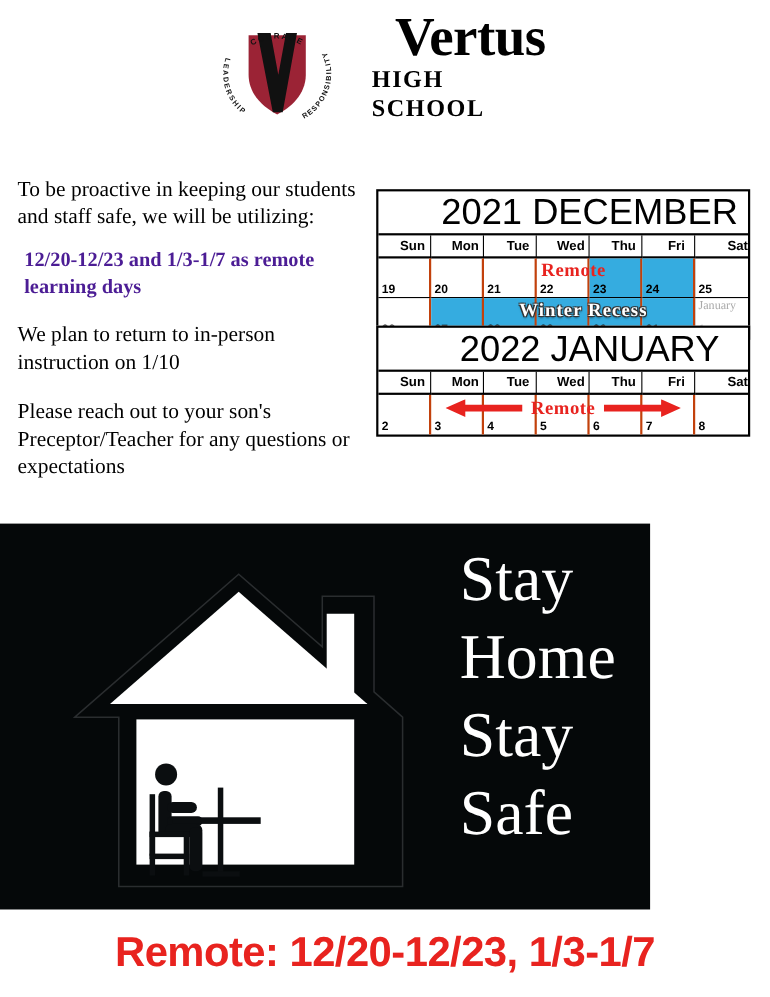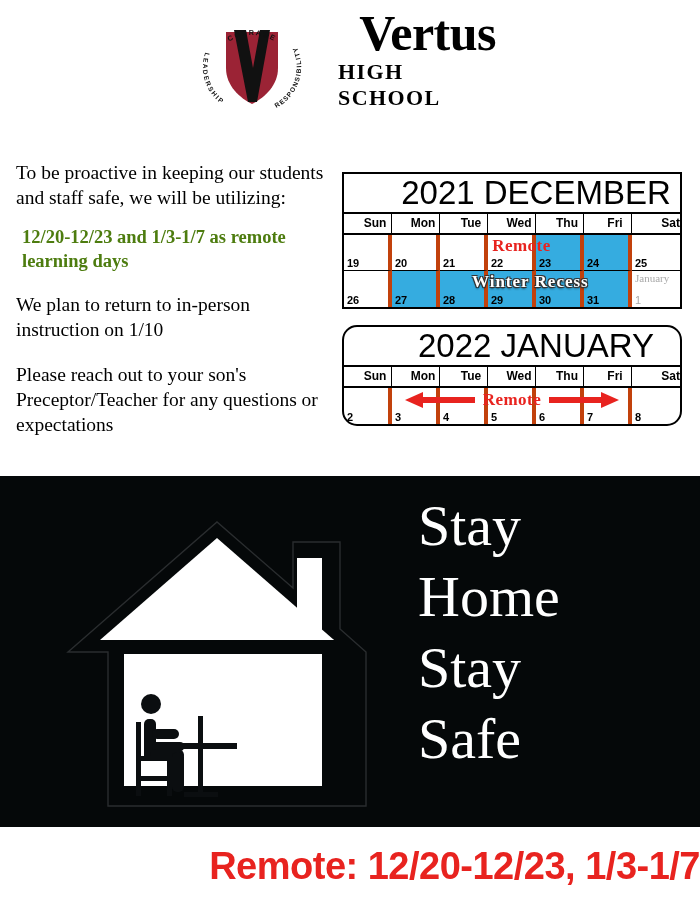--- a/index.html
+++ b/index.html
@@ -67,40 +67,40 @@
     width: 310px;
   }
   .para {
     font-family: "Liberation Serif", serif;
     font-size: 19.5px;
     line-height: 25px;
     color: #000;
     margin-bottom: 15px;
   }
   .para.red {
-    color: #4d7c0f;
+    color: #4c1d95;
     font-weight: 700;
     font-size: 18.5px;
     line-height: 24px;
     margin-left: 6px;
     margin-bottom: 17px;
     margin-top: 2px;
   }
 
   
   .cal {
     position: absolute;
     left: 342px;
     width: 340px;
     border: 2px solid #000;
     box-sizing: border-box;
     background: #fff;
   }
   #cal-dec { top: 172px; }
-  #cal-jan { top: 325px; border-radius: 15px; }
+  #cal-jan { top: 296px; }
 
   .cal-title {
     font-family: "Liberation Sans", sans-serif;
     font-size: 33px;
     line-height: 38px;
     text-align: center;
     color: #000;
     border-bottom: 2px solid #000;
     letter-spacing: 0px;
     white-space: nowrap;
@@ -120,21 +120,21 @@
     border-right: 1px solid #000;
     border-bottom: 2px solid #000;
     box-sizing: border-box;
     color: #000;
   }
   .dow:last-child { border-right: none; text-align: right; }
 
   .daycell {
     position: relative;
     height: 36px;
-    border-right: 4px solid #c2410c;
+    border-right: 2px solid #c2410c;
     border-bottom: 1px solid #000;
     box-sizing: border-box;
     overflow: visible;
   }
   .daycell:nth-child(7n) { border-right: none; }
   .cal-grid .daycell.lastrow { border-bottom: none; }
   .daycell.blue { background: #35ACE0; }
   .daynum {
     position: absolute;
     left: 3px; bottom: 1px;
@@ -195,21 +195,21 @@
     font-size: 17px;
     color: #e8231f;
     letter-spacing: 0.5px;
     padding: 0 8px;
   }
 
   
   #black-band {
     position: absolute;
     left: 0; top: 476px;
-    width: 700px; height: 351px;
+    width: 591px; height: 351px;
     background: #050809;
   }
   #house-svg {
     position: absolute;
     left: 12px; top: 18px;
   }
   #slogan {
     position: absolute;
     left: 418px; top: 14px;
     width: 260px;
@@ -222,21 +222,21 @@
   }
 
   
   #bottom-banner {
     position: absolute;
     left: 0; top: 827px;
     width: 700px; height: 79px;
     background: #ffffff;
     display: flex;
     align-items: center;
-    justify-content: flex-end;
+    justify-content: center;
   }
   #bottom-text {
     font-family: "Liberation Sans", sans-serif;
     font-weight: 700;
     font-size: 38px;
     color: #e8231f;
     letter-spacing: -0.5px;
     white-space: nowrap;
   }
 </style>

